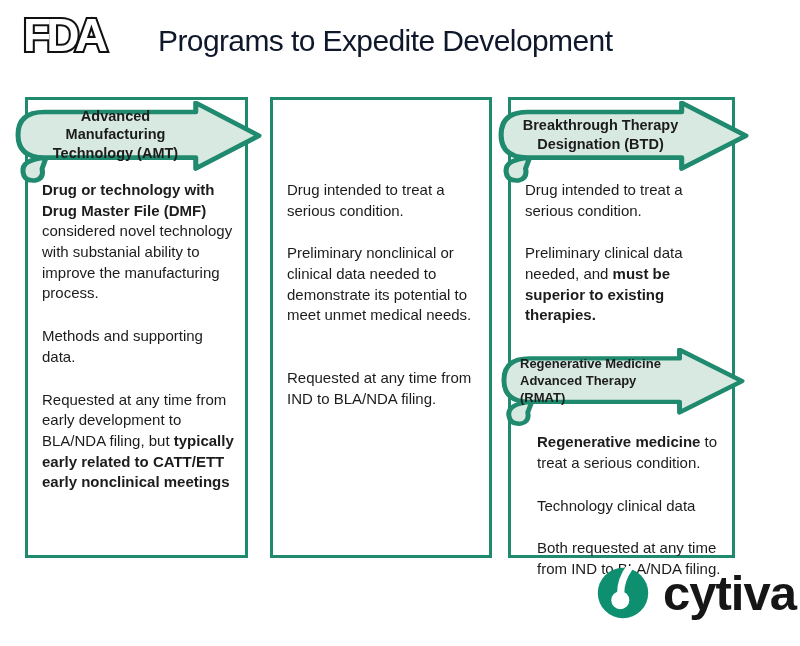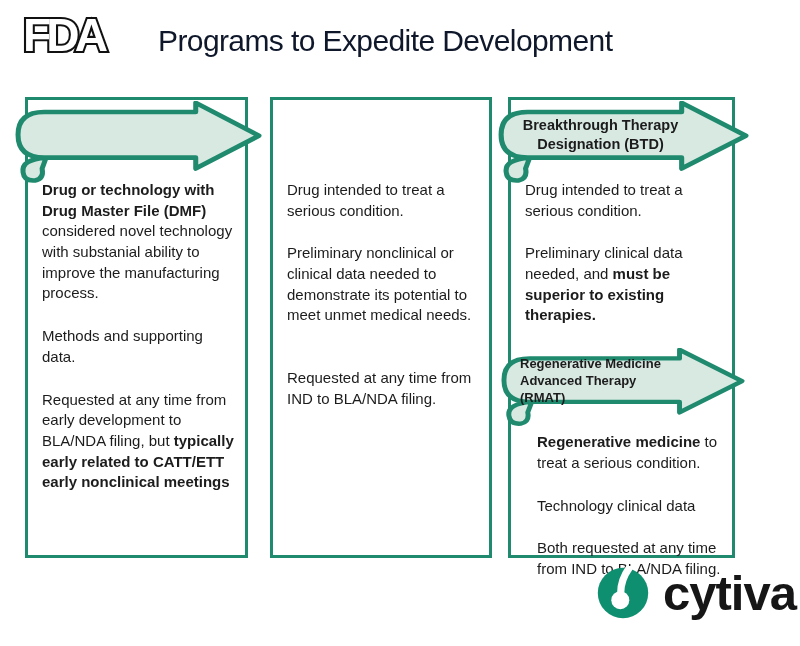--- a/index.html
+++ b/index.html
@@ -64,20 +64,21 @@
   </div>
 
   <h1 class="page-title">Programs to Expedite Development</h1>
 
   <section class="col col-amt">
     <div class="banner">
       <svg viewBox="0 0 250 92" preserveAspectRatio="none">
         <path d="M 34 62 Q 9 64 11 78 Q 12 88 23 87 Q 32 85 30 74 Z" fill="#d8e9e2" stroke="#1f8a6e" stroke-width="5" stroke-linejoin="round"></path>
         <path d="M 32 12 L 183 12 L 183 2 L 246 38 L 183 74 L 183 62 L 32 62 Q 6 62 6 37 Q 6 12 32 12 Z" fill="#d8e9e2" stroke="#1f8a6e" stroke-width="5" stroke-linejoin="round"></path>
       </svg>
+      <div class="arrow-label">Advanced Manufacturing Technology (AMT)</div>
     </div>
     <div class="col-body">
         <p class="para"><b>Drug or technology with Drug Master File (DMF)</b><span> considered novel technology with substanial ability to improve the manufacturing process.</span></p>
         <p class="para"><span>Methods and supporting data.</span></p>
         <p class="para"><span>Requested at any time from early development to BLA/NDA filing, but </span><b>typically early related to CATT/ETT early nonclinical meetings</b></p>
       </div>
   </section>
 
   <section class="col col-fast">
     <div class="col-body">

